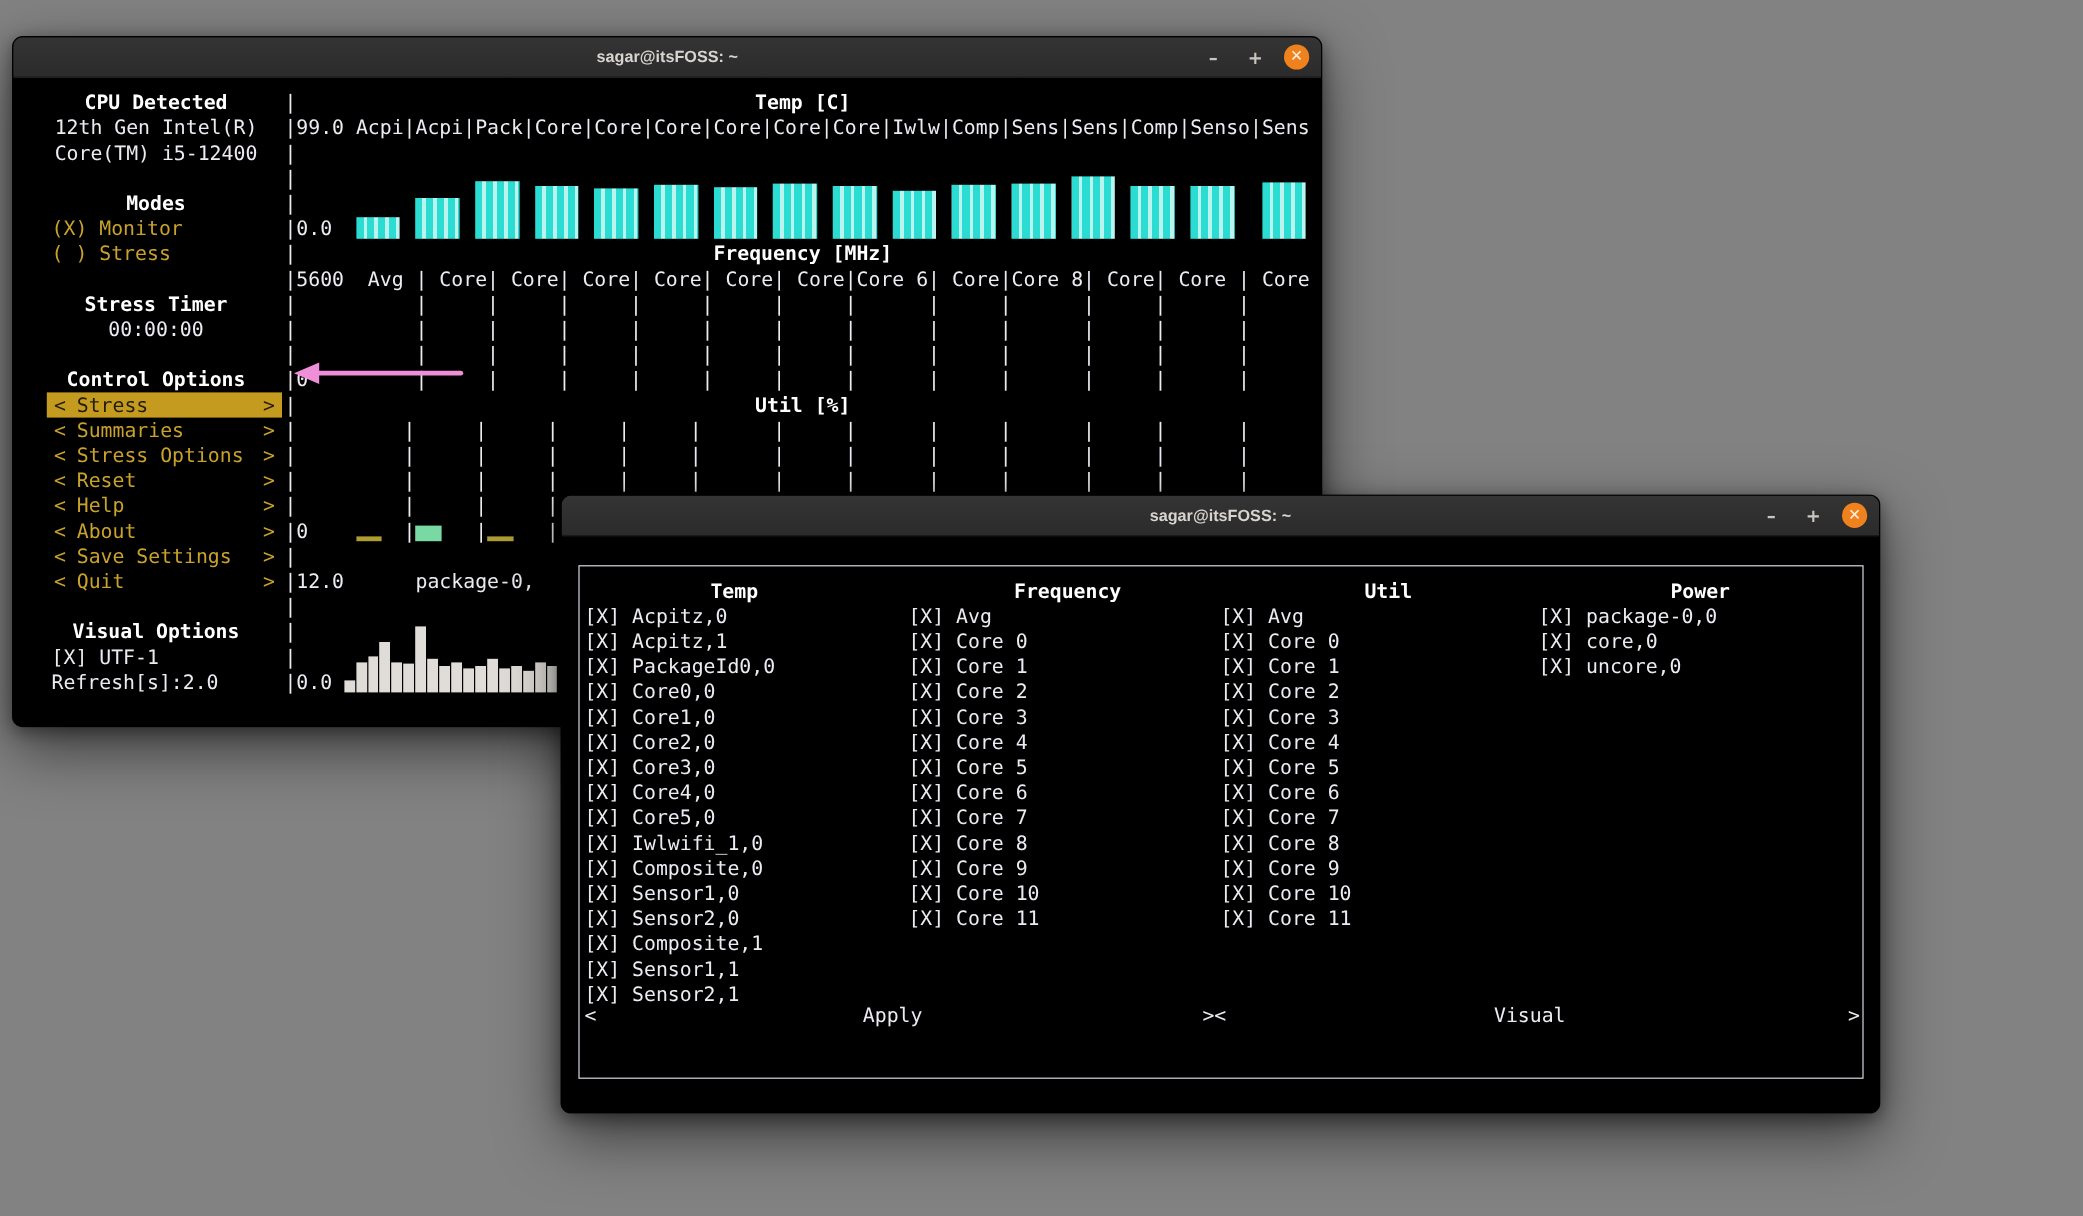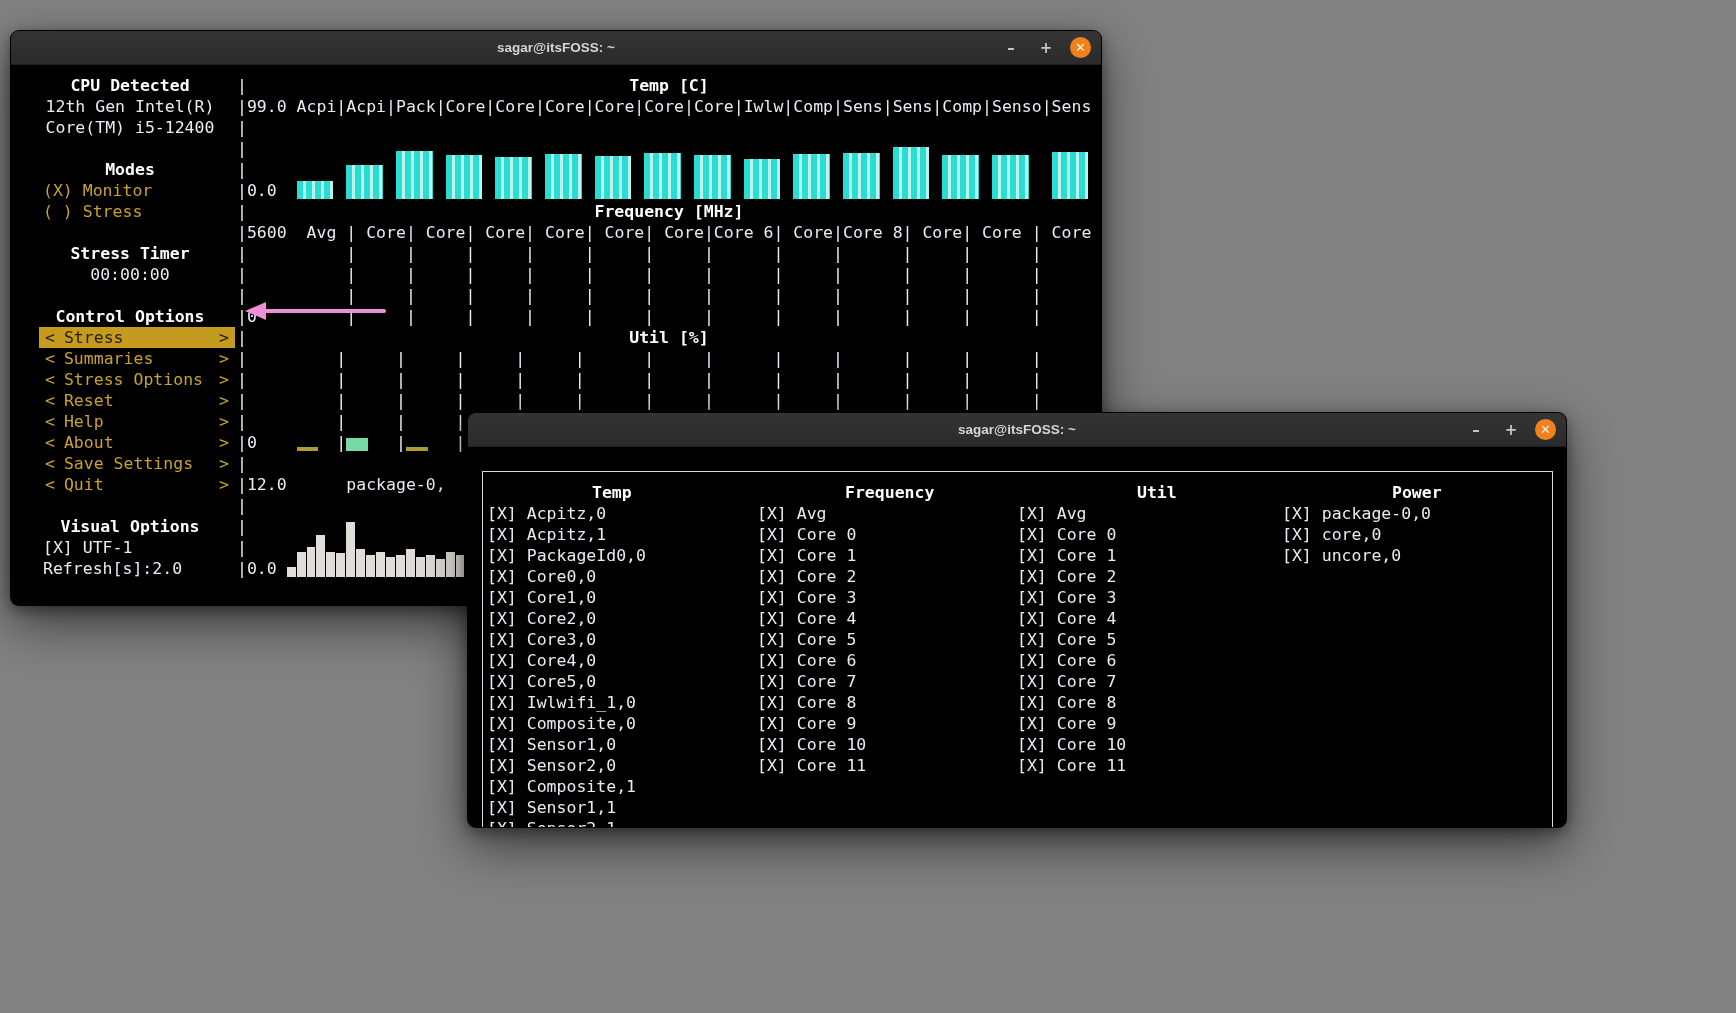--- a/index.html
+++ b/index.html
@@ -51,21 +51,21 @@
   .charts-area { flex: 1; position: relative; }
   .crow { height: 21px; position: relative; white-space: pre; }
   .chart-title { position: absolute; left: 0; right: 0; top: 0; text-align: center; font-weight: bold; color: #ffffff; }
   pre.line { margin: 0; font-family: inherit; white-space: pre; color: #edeaf2; }
   .plot { position: relative; }
   .plot pre.line { position: absolute; left: 0; }
   .bar { position: absolute; bottom: 2px; }
 
   
   .w2 { left: 467px; top: 390px; width: 1100px; z-index: 5; }
-  .w2body { height: 380px; border-radius: 18px; }
+  .w2body { height: 480px; border-radius: 18px; }
   .dlg-box { position: absolute; left: 14px; top: 24px; width: 1071px; height: 428px; border: 1px solid #d9d6e0; }
   .dlg-header { position: absolute; top: 10px; font-weight: bold; color: #ffffff; white-space: pre; }
   .dlg-list { position: absolute; top: 31px; }
   .dlg-item { height: 21px; white-space: pre; }
   .dlg-ctrl { position: absolute; top: 364px; white-space: pre; }
 
   .annot-arrow { position: absolute; left: 238px; top: 297px; z-index: 3; }
 </style>
 </head>
 <body>

